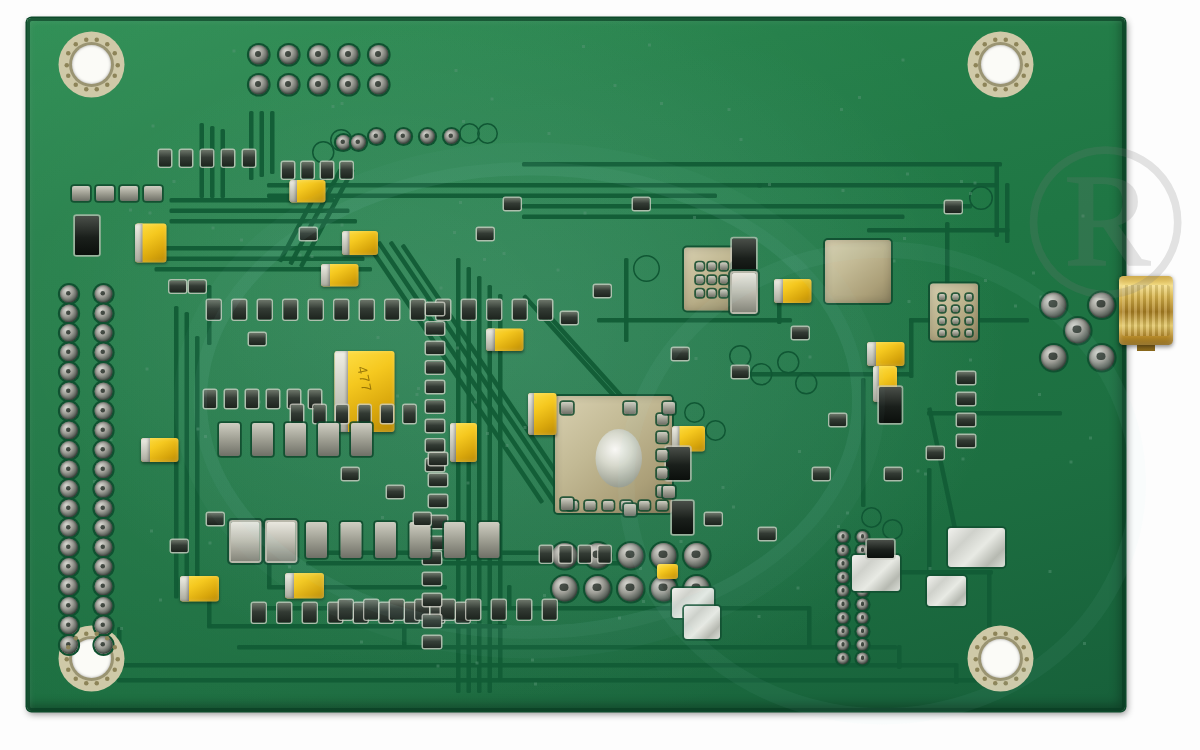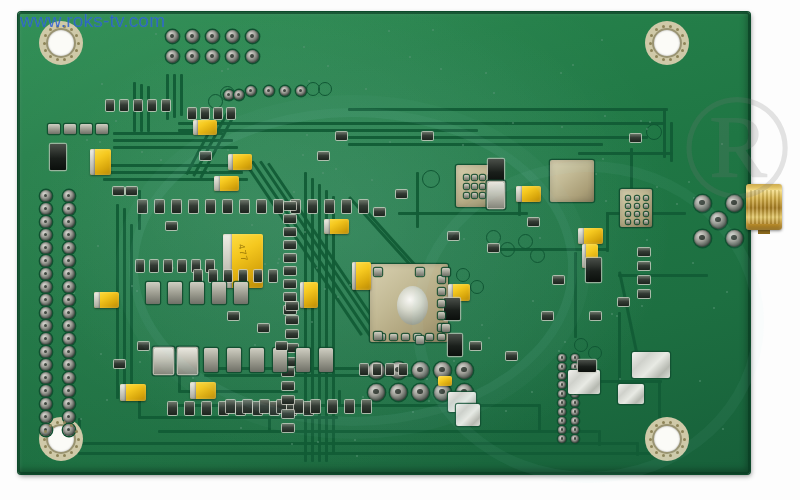--- a/index.html
+++ b/index.html
@@ -1026,16 +1026,15 @@
       <div class="pad" style="left: 356px; top: 256px; width: 8px; height: 8px;"></div>
       <div class="pad" style="left: 398px; top: 256px; width: 8px; height: 8px;"></div>
       <div class="pad" style="left: 424px; top: 256px; width: 8px; height: 8px;"></div>
       <div class="pad" style="left: 356px; top: 320px; width: 8px; height: 8px;"></div>
       <div class="pad" style="left: 398px; top: 324px; width: 8px; height: 8px;"></div>
       <div class="pad" style="left: 424px; top: 312px; width: 8px; height: 8px;"></div>
     </div>
 
   <div id="sma"></div>
 
-  <div id="wm-url">www.roks-tv.com</div>
   <div id="wm-r">®</div>
 
 </div>
 
 </body></html>

